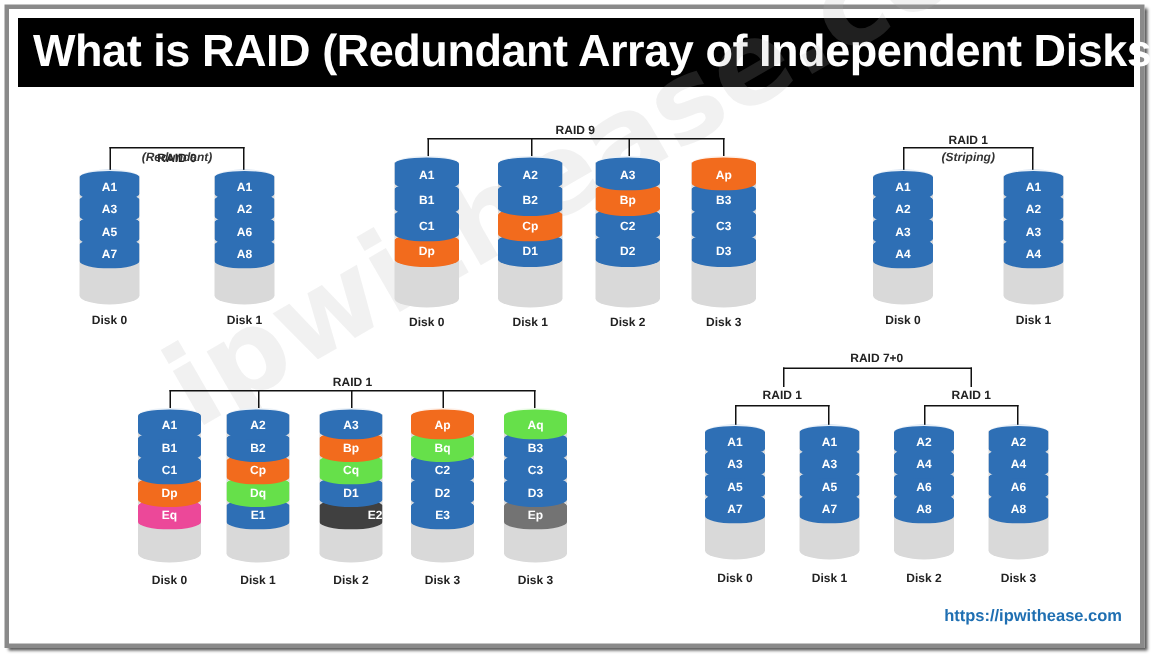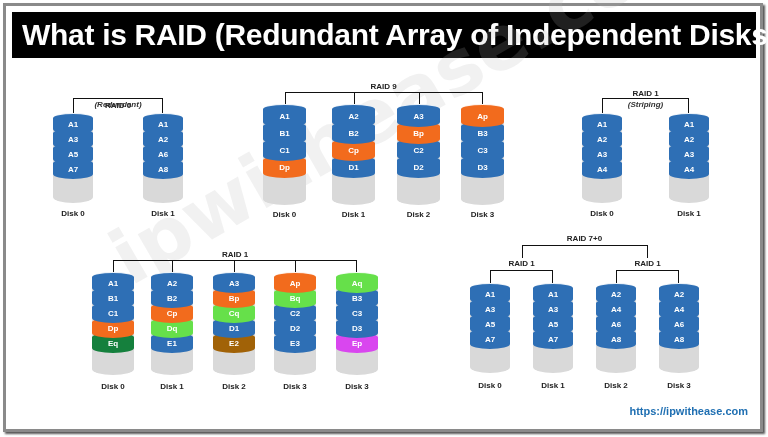--- a/index.html
+++ b/index.html
@@ -112,57 +112,57 @@
       <div class="seg" style="top: 0px; height: 21px; line-height: 19px; background: rgb(46, 111, 181); border-top: 1px solid rgba(255, 255, 255, 0.9);"><span>A1</span></div>
     </div>
     <div class="disk-label" style="left: 689px; top: 209px;">Disk 1</div>
     <div class="conn" style="left: 113px; top: 260px; width: 244px; height: 14px;"></div>
     <div class="vline" style="left: 172px; top: 260px; height: 14px;"></div>
     <div class="vline" style="left: 234px; top: 260px; height: 14px;"></div>
     <div class="vline" style="left: 295px; top: 260px; height: 14px;"></div>
     <div class="group-label" style="left: 235px; top: 250px;">RAID 1</div>
     <div class="disk" style="left: 92px; top: 272px; width: 42px; height: 103px;">
       <div class="base" style="height: 99px; top: 4px;"></div>
-      <div class="seg" style="top: 60px; height: 21px; line-height: 19px; background: #15803d; border-top: 1px solid rgba(255, 255, 255, 0.9); text-align: center;"><span>Eq</span></div>
+      <div class="seg" style="top: 60px; height: 21px; line-height: 19px; background: #ec4899; border-top: 1px solid rgba(255, 255, 255, 0.9); text-align: center;"><span>Eq</span></div>
       <div class="seg" style="top: 45px; height: 21px; line-height: 19px; background: rgb(242, 107, 29); border-top: 1px solid rgba(255, 255, 255, 0.9);"><span>Dp</span></div>
       <div class="seg" style="top: 30px; height: 21px; line-height: 19px; background: rgb(46, 111, 181); border-top: 1px solid rgba(255, 255, 255, 0.9);"><span>C1</span></div>
       <div class="seg" style="top: 15px; height: 21px; line-height: 19px; background: rgb(46, 111, 181); border-top: 1px solid rgba(255, 255, 255, 0.9);"><span>B1</span></div>
       <div class="seg" style="top: 0px; height: 21px; line-height: 19px; background: rgb(46, 111, 181); border-top: 1px solid rgba(255, 255, 255, 0.9);"><span>A1</span></div>
     </div>
     <div class="disk-label" style="left: 113px; top: 382px;">Disk 0</div>
     <div class="disk" style="left: 151px; top: 272px; width: 42px; height: 103px;">
       <div class="base" style="height: 99px; top: 4px;"></div>
       <div class="seg" style="top: 60px; height: 21px; line-height: 19px; background: rgb(46, 111, 181); border-top: 1px solid rgba(255, 255, 255, 0.9);"><span>E1</span></div>
       <div class="seg" style="top: 45px; height: 21px; line-height: 19px; background: rgb(102, 224, 74); border-top: 1px solid rgba(255, 255, 255, 0.9);"><span>Dq</span></div>
       <div class="seg" style="top: 30px; height: 21px; line-height: 19px; background: rgb(242, 107, 29); border-top: 1px solid rgba(255, 255, 255, 0.9);"><span>Cp</span></div>
       <div class="seg" style="top: 15px; height: 21px; line-height: 19px; background: rgb(46, 111, 181); border-top: 1px solid rgba(255, 255, 255, 0.9);"><span>B2</span></div>
       <div class="seg" style="top: 0px; height: 21px; line-height: 19px; background: rgb(46, 111, 181); border-top: 1px solid rgba(255, 255, 255, 0.9);"><span>A2</span></div>
     </div>
     <div class="disk-label" style="left: 172px; top: 382px;">Disk 1</div>
     <div class="disk" style="left: 213px; top: 272px; width: 42px; height: 103px;">
       <div class="base" style="height: 99px; top: 4px;"></div>
-      <div class="seg" style="top: 60px; height: 21px; line-height: 19px; background: #a16207; border-top: 1px solid rgba(255, 255, 255, 0.9);"><span>E2</span></div>
+      <div class="seg" style="top: 60px; height: 21px; line-height: 19px; background: #404040; border-top: 1px solid rgba(255, 255, 255, 0.9); text-align: right;"><span>E2</span></div>
       <div class="seg" style="top: 45px; height: 21px; line-height: 19px; background: rgb(46, 111, 181); border-top: 1px solid rgba(255, 255, 255, 0.9);"><span>D1</span></div>
       <div class="seg" style="top: 30px; height: 21px; line-height: 19px; background: rgb(102, 224, 74); border-top: 1px solid rgba(255, 255, 255, 0.9);"><span>Cq</span></div>
       <div class="seg" style="top: 15px; height: 21px; line-height: 19px; background: rgb(242, 107, 29); border-top: 1px solid rgba(255, 255, 255, 0.9);"><span>Bp</span></div>
       <div class="seg" style="top: 0px; height: 21px; line-height: 19px; background: rgb(46, 111, 181); border-top: 1px solid rgba(255, 255, 255, 0.9);"><span>A3</span></div>
     </div>
     <div class="disk-label" style="left: 234px; top: 382px;">Disk 2</div>
     <div class="disk" style="left: 274px; top: 272px; width: 42px; height: 103px;">
       <div class="base" style="height: 99px; top: 4px;"></div>
       <div class="seg" style="top: 60px; height: 21px; line-height: 19px; background: rgb(46, 111, 181); border-top: 1px solid rgba(255, 255, 255, 0.9);"><span>E3</span></div>
       <div class="seg" style="top: 45px; height: 21px; line-height: 19px; background: rgb(46, 111, 181); border-top: 1px solid rgba(255, 255, 255, 0.9);"><span>D2</span></div>
       <div class="seg" style="top: 30px; height: 21px; line-height: 19px; background: rgb(46, 111, 181); border-top: 1px solid rgba(255, 255, 255, 0.9);"><span>C2</span></div>
       <div class="seg" style="top: 15px; height: 21px; line-height: 19px; background: rgb(102, 224, 74); border-top: 1px solid rgba(255, 255, 255, 0.9);"><span>Bq</span></div>
       <div class="seg" style="top: 0px; height: 21px; line-height: 19px; background: rgb(242, 107, 29); border-top: 1px solid rgba(255, 255, 255, 0.9);"><span>Ap</span></div>
     </div>
     <div class="disk-label" style="left: 295px; top: 382px;">Disk 3</div>
     <div class="disk" style="left: 336px; top: 272px; width: 42px; height: 103px;">
       <div class="base" style="height: 99px; top: 4px;"></div>
-      <div class="seg" style="top: 60px; height: 21px; line-height: 19px; background: #d946ef; border-top: 1px solid rgba(255, 255, 255, 0.9);"><span>Ep</span></div>
+      <div class="seg" style="top: 60px; height: 21px; line-height: 19px; background: #737373; border-top: 1px solid rgba(255, 255, 255, 0.9);"><span>Ep</span></div>
       <div class="seg" style="top: 45px; height: 21px; line-height: 19px; background: rgb(46, 111, 181); border-top: 1px solid rgba(255, 255, 255, 0.9);"><span>D3</span></div>
       <div class="seg" style="top: 30px; height: 21px; line-height: 19px; background: rgb(46, 111, 181); border-top: 1px solid rgba(255, 255, 255, 0.9);"><span>C3</span></div>
       <div class="seg" style="top: 15px; height: 21px; line-height: 19px; background: rgb(46, 111, 181); border-top: 1px solid rgba(255, 255, 255, 0.9);"><span>B3</span></div>
       <div class="seg" style="top: 0px; height: 21px; line-height: 19px; background: rgb(102, 224, 74); border-top: 1px solid rgba(255, 255, 255, 0.9);"><span>Aq</span></div>
     </div>
     <div class="disk-label" style="left: 357px; top: 382px;">Disk 3</div>
     <div class="conn" style="left: 490px; top: 270px; width: 63px; height: 15px;"></div>
     <div class="group-label" style="left: 521.5px; top: 259px;">RAID 1</div>
     <div class="conn" style="left: 616px; top: 270px; width: 63px; height: 15px;"></div>
     <div class="group-label" style="left: 647.5px; top: 259px;">RAID 1</div>

